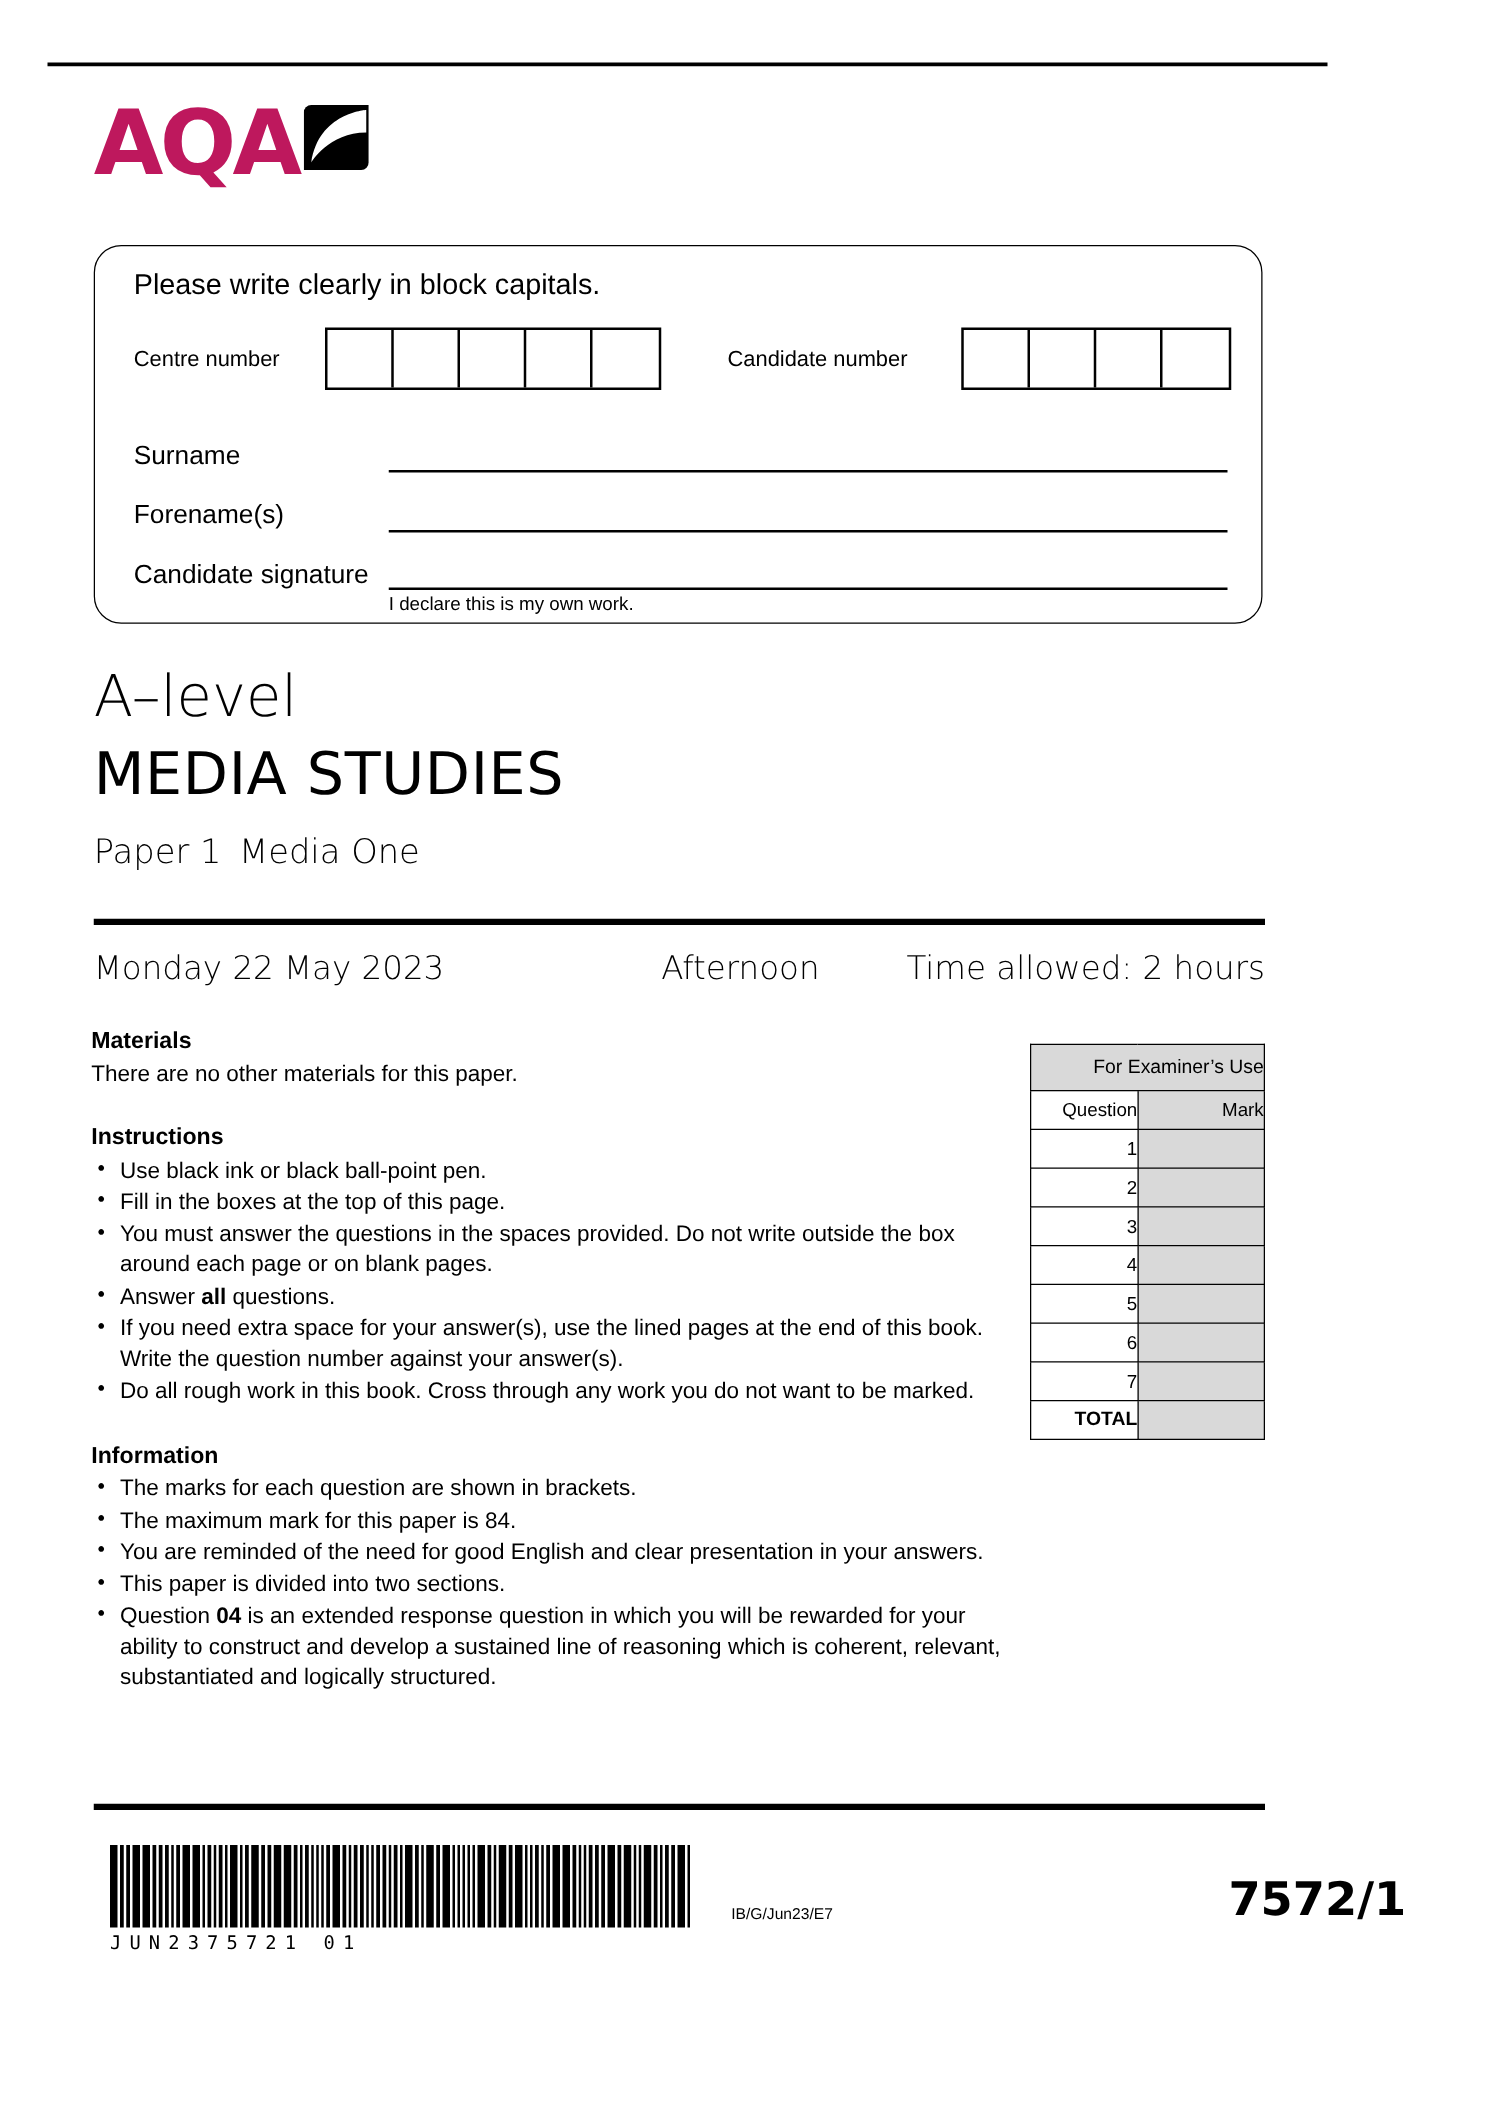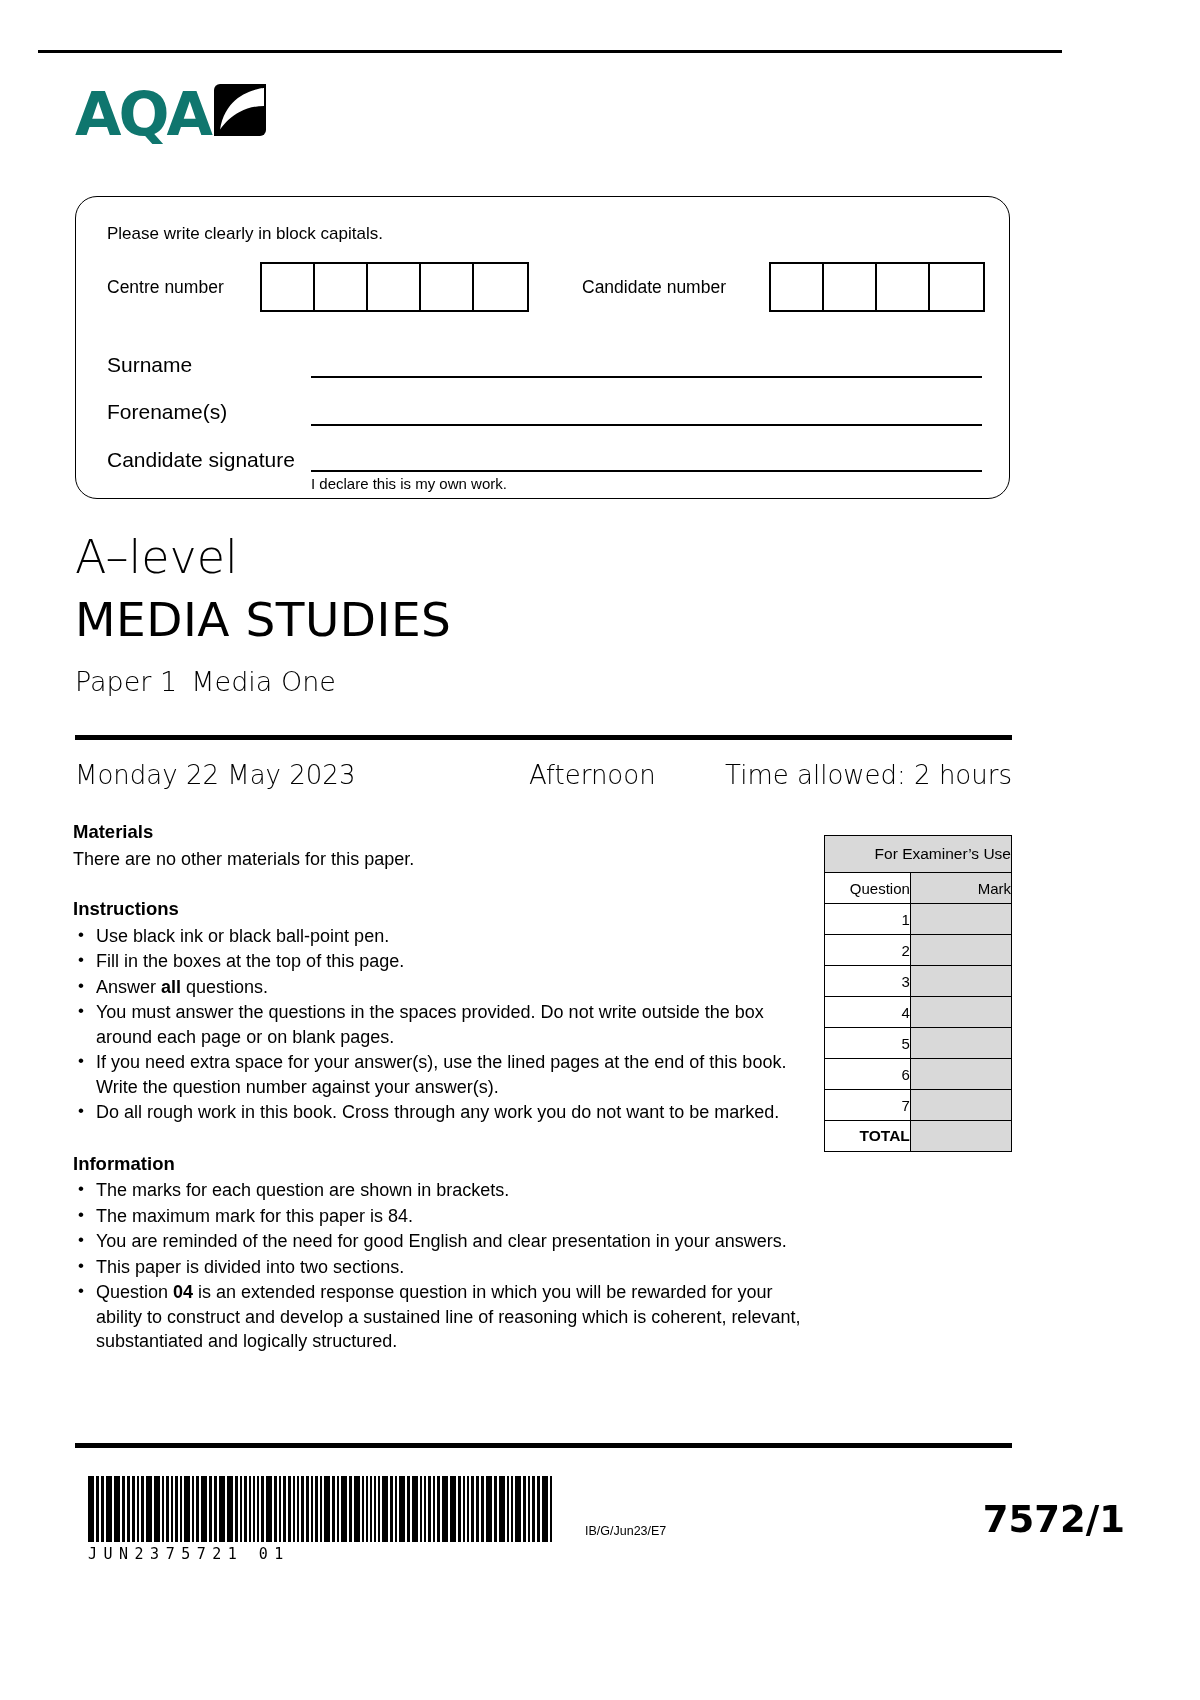--- a/index.html
+++ b/index.html
@@ -37,47 +37,47 @@
   
   .logo-wrap {
     position: absolute;
     left: 75px;
     top: 78px;
     display: flex;
     align-items: flex-start;
   }
   .logo-text {
     font-family: "DejaVu Sans", sans-serif;
-    font-size: 60px;
+    font-size: 72px;
     font-weight: 700;
     letter-spacing: -3px;
     line-height: 72px;
-    color: #0f766e;
+    color: #be185d;
   }
   .logo-leaf {
     margin-left: 4px;
     margin-top: 6px;
   }
 
   
   .details-box {
     position: absolute;
     left: 75px;
     top: 196px;
     width: 935px;
     height: 303px;
     border: 1.5px solid #000;
     border-radius: 22px;
     box-sizing: border-box;
   }
   .block-caps-note {
     position: absolute;
     left: 107px;
-    top: 224px;
-    font-size: 17px;
+    top: 214px;
+    font-size: 23px;
   }
   .lbl-centre {
     position: absolute;
     left: 107px;
     top: 277px;
     font-size: 17.5px;
   }
   .lbl-candidate {
     position: absolute;
     left: 582px;
@@ -342,22 +342,22 @@
 
     <div class="sec-head">Materials</div>
     <p class="sec-para">There are no other materials for this paper.</p>
 
     <div class="spacer-20"></div>
 
     <div class="sec-head">Instructions</div>
     <ul class="bullets">
       <li>Use black ink or black ball-point pen.</li>
       <li>Fill in the boxes at the top of this page.</li>
+      <li>You must answer the questions in the spaces provided.  Do not write outside the box around each page or on blank pages.</li>
       <li>Answer <b>all</b> questions.</li>
-      <li>You must answer the questions in the spaces provided.  Do not write outside the box around each page or on blank pages.</li>
       <li>If you need extra space for your answer(s), use the lined pages at the end of this book.  Write the question number against your answer(s).</li>
       <li>Do all rough work in this book.  Cross through any work you do not want to be marked.</li>
     </ul>
 
     <div class="spacer-20"></div>
 
     <div class="sec-head">Information</div>
     <ul class="bullets">
       <li>The marks for each question are shown in brackets.</li>
       <li>The maximum mark for this paper is 84.</li>

